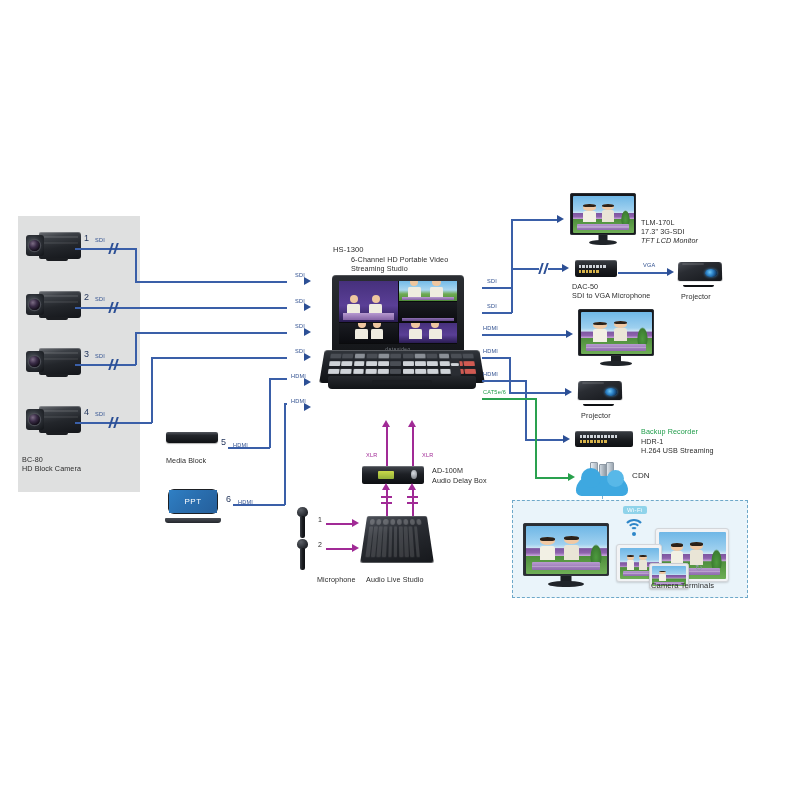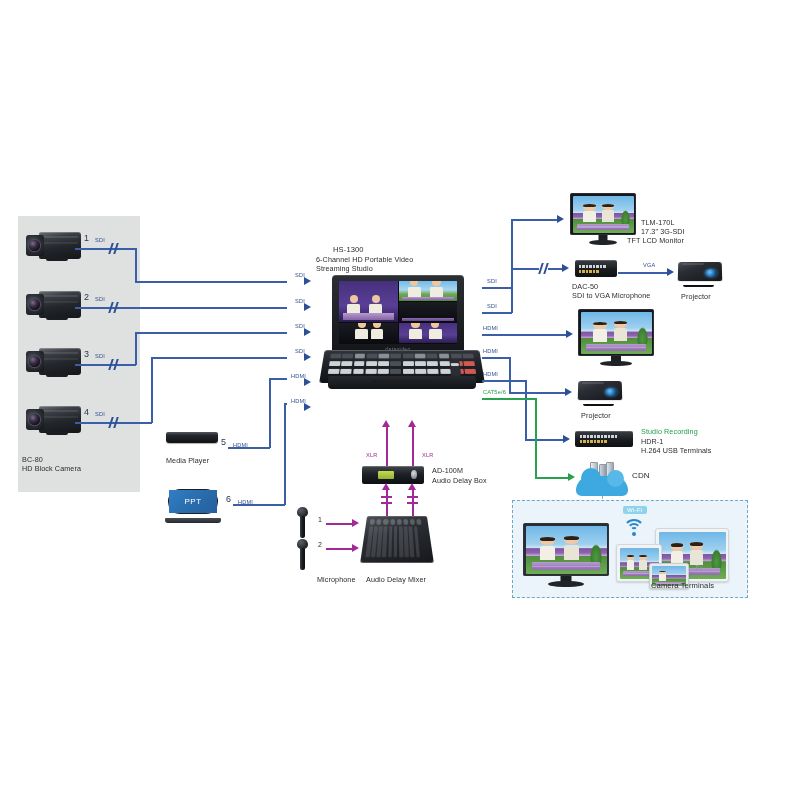--- a/index.html
+++ b/index.html
@@ -190,21 +190,21 @@
     position:absolute;
     background:linear-gradient(#53575e 0%,#24272c 30%,#0f1114 100%);
     border-radius:2px 2px 3px 3px;
     box-shadow: 0 1px 1px rgba(0,0,0,.3);
   }
 
   
   .laptop { position:absolute; }
   .lt-lid {
     position:absolute; left:6%; top:0; width:88%; height:74%;
-    background:#1d2025; border-radius:12px; padding:1px;
+    background:#1d2025; border-radius:6px; padding:1px;
   }
   .lt-screen {
     width:100%; height:100%;
     background:linear-gradient(135deg,#2f7fc4 0%,#2a6fb0 45%,#255f9b 100%);
     display:flex; align-items:center; justify-content:center;
   }
   .lt-screen span { color:#ffffff; font-size:8px; letter-spacing:.5px; }
   .lt-base {
     position:absolute; left:0; bottom:0; width:100%; height:16%;
     background:linear-gradient(#4a4e55,#24272c);
@@ -425,21 +425,21 @@
   <div class="hline" style="left:75px; top:422px; width:45px;"></div>
   <div class="bnc" style="left:108px; top:417px;">
       <i></i>
       <i></i>
     </div>
   <div class="hline" style="left:118px; top:422px; width:34px;"></div>
   <div class="vline" style="left:151px; top:357px; height:66px;"></div>
   <div class="hline" style="left:151px; top:357px; width:136px;"></div>
 
   <div class="mediaplayer" style="left:166px; top:432px; width:52px; height:11px;"></div>
-  <div class="lbl" style="left:166px; top:456px;">Media Player</div>
+  <div class="lbl" style="left:166px; top:456px;">Media Block</div>
   <div class="num" style="left:221px; top:437px;">5</div>
   <div class="port" style="left:233px; top:442px;">HDMI</div>
   <div class="hline" style="left:228px; top:447px; width:42px;"></div>
   <div class="vline" style="left:269px; top:378px; height:70px;"></div>
   <div class="hline" style="left:269px; top:378px; width:18px;"></div>
 
   <div class="laptop" style="left:165px; top:489px; width:56px; height:34px;">
     <div class="lt-lid">
         <div class="lt-screen">
       <span>PPT</span>
@@ -460,21 +460,21 @@
   <div class="port" style="left:295px; top:323px;">SDI</div>
   <div class="arrow-r" style="left:304px; top:328px;"></div>
   <div class="port" style="left:295px; top:348px;">SDI</div>
   <div class="arrow-r" style="left:304px; top:353px;"></div>
   <div class="port" style="left:291px; top:373px;">HDMI</div>
   <div class="arrow-r" style="left:304px; top:378px;"></div>
   <div class="port" style="left:291px; top:398px;">HDMI</div>
   <div class="arrow-r" style="left:304px; top:403px;"></div>
 
   <div class="lbl" style="left:333px; top:245px; font-size:7.6px; line-height:9.6px;">HS-1300</div>
-  <div class="lbl" style="left:316px; top:255px;">6-Channel HD Portable Video
+  <div class="lbl" style="left:351px; top:255px;">6-Channel HD Portable Video
 Streaming Studio</div>
 
   <div id="switcher">
     <div class="sw-lid">
       <div class="sw-multiview">
         <div class="pane big purple">
           <div class="p-fig" style="left:14%;">
               <i></i>
               <b></b>
             </div>
@@ -628,21 +628,21 @@
           </div>
         <div class="plant"></div>
         <div class="podium"></div>
       </div>
     </div>
     <div class="mon-stand" style="top:42px; width:9px; height:6px;"></div>
     <div class="mon-base" style="top:47px; width:28px; height:5px;"></div>
   </div>
   <div class="lbl" style="left:641px; top:218px;">TLM-170L</div>
   <div class="lbl" style="left:641px; top:227px;">17.3" 3G-SDI</div>
-  <div class="lbl" style="left:627px; top:236px;">TFT LCD Monitor</div>
+  <div class="lbl" style="left:641px; top:236px;font-style:italic;">TFT LCD Monitor</div>
 
   <div class="rackbox" style="left:575px; top:260px; width:42px; height:17px;">
     <div class="rack-dots" style="left:4px; top:5px;">
         <s></s>
         <s></s>
         <s></s>
         <s></s>
         <s></s>
         <s></s>
         <s></s>
@@ -721,23 +721,23 @@
         <s></s>
         <s></s>
         <s></s>
         <s></s>
         <s></s>
         <s></s>
         <s></s>
         <s></s>
       </div>
   </div>
-  <div class="lbl" style="left:641px; top:427px; color:#1f9c4a;">Studio Recording</div>
+  <div class="lbl" style="left:641px; top:427px; color:#1f9c4a;">Backup Recorder</div>
   <div class="lbl" style="left:641px; top:437px;">HDR-1</div>
-  <div class="lbl" style="left:641px; top:446px;">H.264 USB Terminals</div>
+  <div class="lbl" style="left:641px; top:446px;">H.264 USB Streaming</div>
 
   <div id="cdn-cloud">
     <div class="servers">
         <u></u>
         <u></u>
         <u></u>
       </div>
     <div class="cloud"></div>
   </div>
   <div class="lbl" style="left:632px; top:471px; font-size:8px;">CDN</div>
@@ -890,15 +890,15 @@
           <u></u>
           <u></u>
           <u></u>
           <u></u>
           <u></u>
           <u></u>
           <u></u>
         </div>
     </div>
   </div>
-  <div class="lbl" style="left:366px; top:575px;">Audio Delay Mixer</div>
+  <div class="lbl" style="left:366px; top:575px;">Audio Live Studio</div>
 
 </div>
 
 </body></html>

